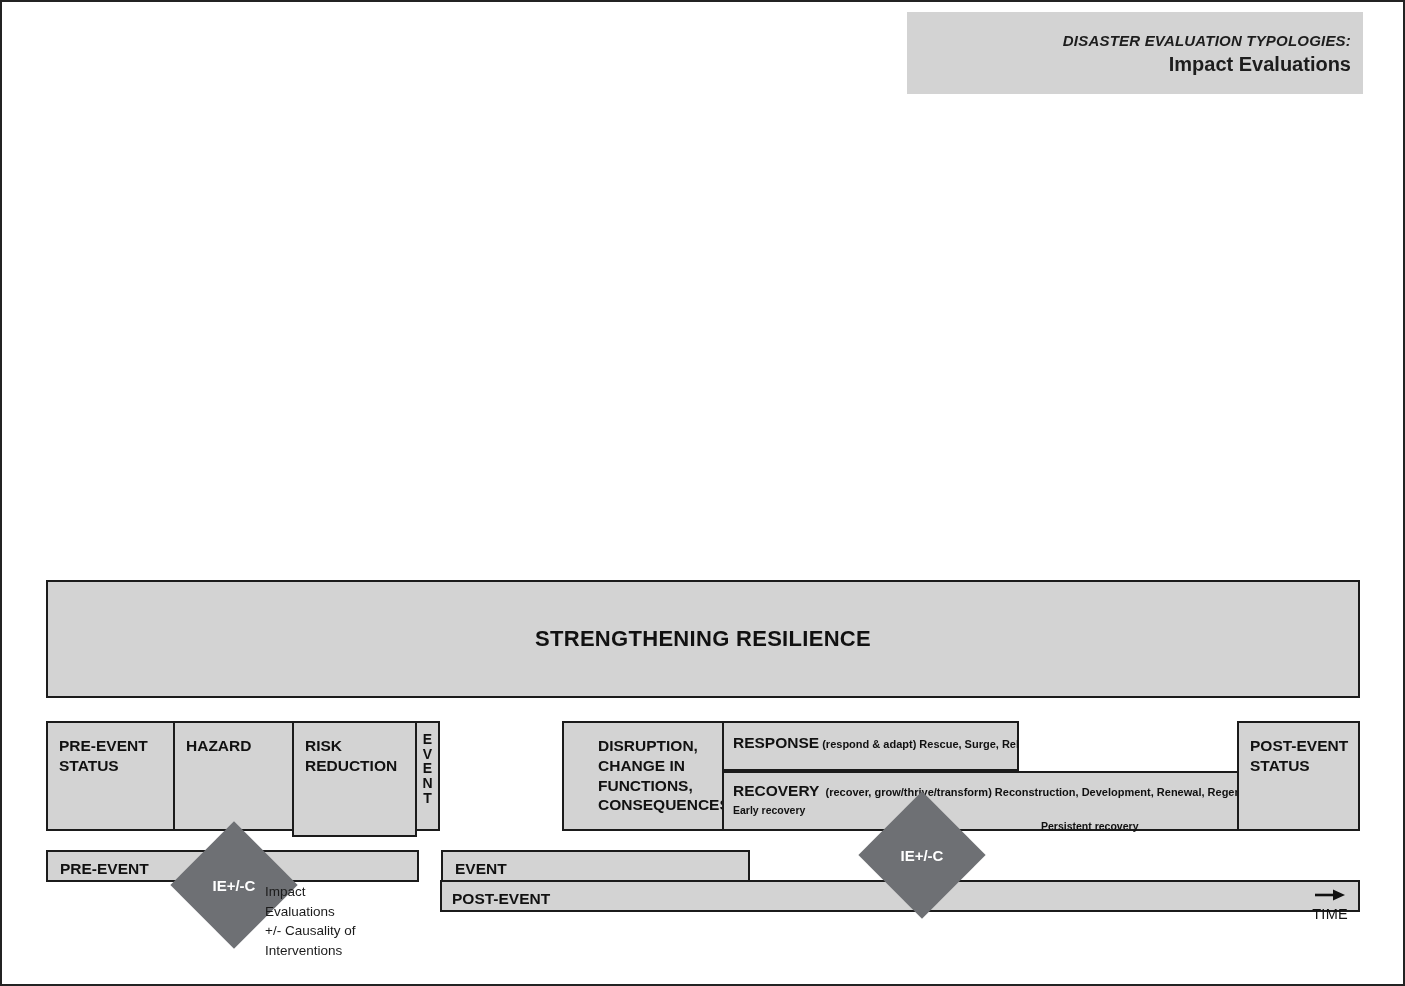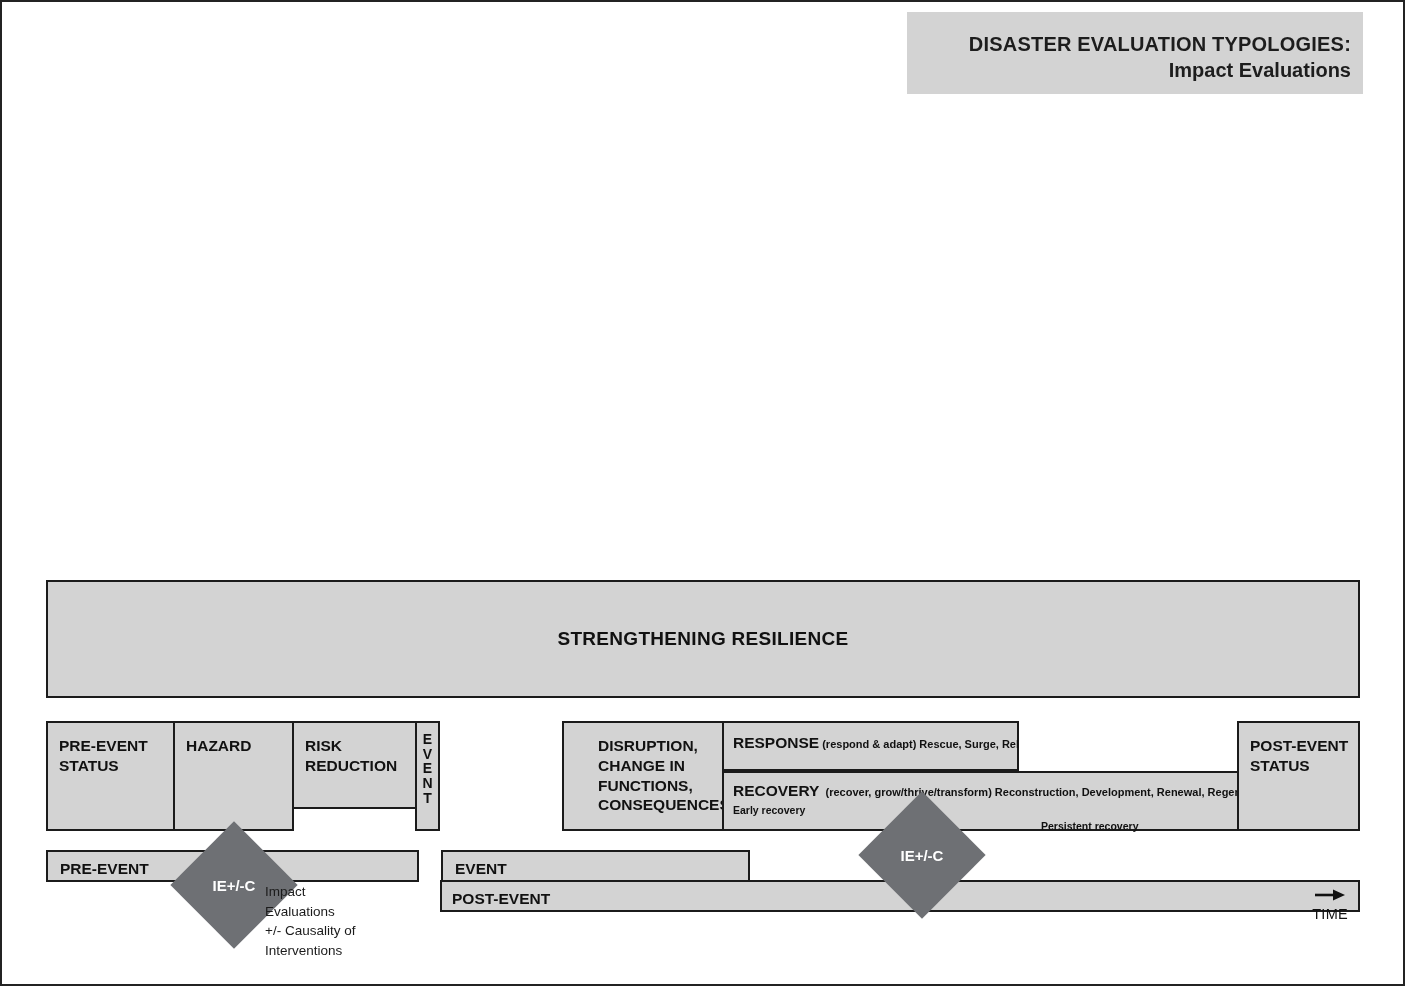--- a/index.html
+++ b/index.html
@@ -27,25 +27,26 @@
     left: 905px;
     top: 10px;
     width: 456px;
     height: 82px;
     background: #d3d3d3;
     box-sizing: border-box;
     padding: 20px 12px 0 0;
     text-align: right;
   }
   .title-line1 {
-    font-size: 20px;
+    font-size: 15px;
     font-weight: bold;
     color: #1d1d1d;
     letter-spacing: 0.2px;
     line-height: 1.25;
+    font-style: italic;
   }
   .title-line2 {
     font-size: 20px;
     font-weight: bold;
     color: #1d1d1d;
     line-height: 1.3;
   }
 
   
   .resilience-box {
@@ -55,21 +56,21 @@
     width: 1314px;
     height: 118px;
     background: #d3d3d3;
     border: 2px solid #1b1b1b;
     box-sizing: border-box;
     display: flex;
     align-items: center;
     justify-content: center;
   }
   .resilience-label {
-    font-size: 19px;
+    font-size: 22px;
     font-weight: bold;
     color: #111;
     letter-spacing: 0.3px;
   }
 
   
   .phase-row {
     position: absolute;
     left: 44px;
     top: 719px;
@@ -256,21 +257,21 @@
 
     <div class="pbox" style="left:0px; top:0px; width:129px; height:110px;">
       <span style="white-space:pre-line;">PRE-EVENT
 STATUS</span>
     </div>
 
     <div class="pbox" style="left:127px; top:0px; width:121px; height:110px;">
       <span style="white-space:pre-line;">HAZARD</span>
     </div>
 
-    <div class="pbox" style="left:246px; top:0px; width:125px; height:88px;">
+    <div class="pbox" style="left:246px; top:0px; width:125px; height:116px;">
       <span style="white-space:pre-line;">RISK
 REDUCTION</span>
     </div>
 
     <div class="pbox vertical" style="left:369px; top:0px; width:25px; height:110px;">
       <span>E</span>
       <span>V</span>
       <span>E</span>
       <span>N</span>
       <span>T</span>

